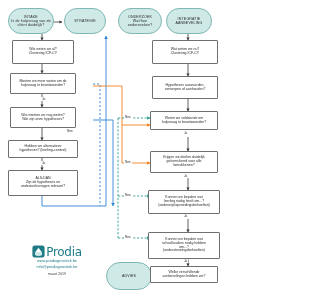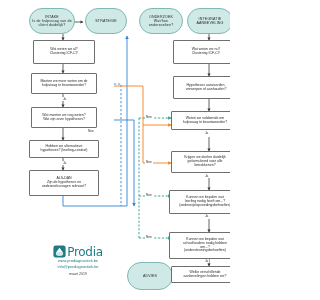--- a/index.html
+++ b/index.html
@@ -3,21 +3,21 @@
 <meta charset="utf-8">
 <style>
   html,body{margin:0;padding:0;}
   body{
     width:230px;height:300px;
     background:#ffffff;
     font-family:"Liberation Sans", sans-serif;
     overflow:hidden;
     position:relative;
   }
-  #canvas{position:absolute;inset:0;width:230px;height:300px;margin-left:21px;}
+  #canvas{position:absolute;inset:0;width:230px;height:300px;}
   svg.wires{position:absolute;left:0;top:0;width:230px;height:300px;pointer-events:none;}
 
   .node{
     position:absolute;
     box-sizing:border-box;
     display:flex;align-items:center;justify-content:center;
     text-align:center;
     color:#2a2a2a;
     line-height:1.12;
     z-index:3;

